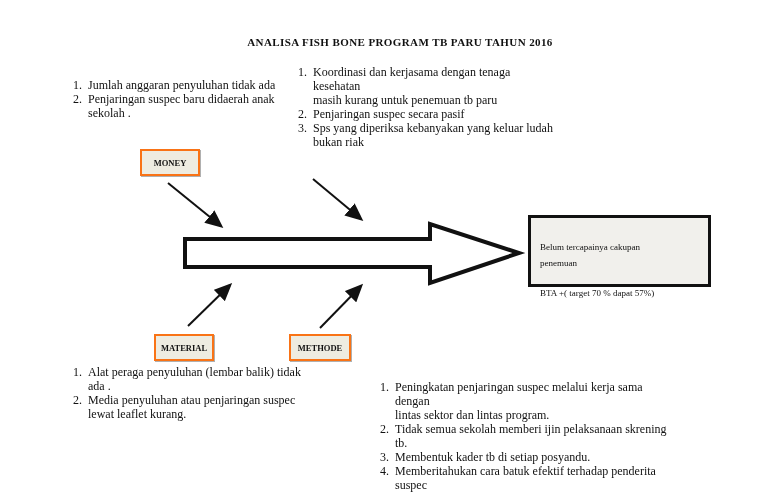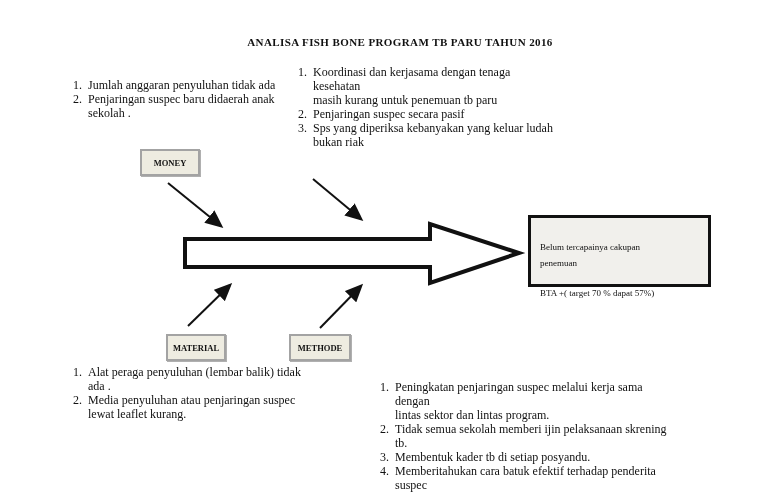--- a/index.html
+++ b/index.html
@@ -41,33 +41,33 @@
     padding-left: 3px;
     white-space: pre-line;
   }
   #list-money    { left: 68px;  top: 78px;  width: 220px; }
   #list-man      { left: 293px; top: 65px;  width: 245px; }
   #list-material { left: 68px;  top: 365px; width: 245px; }
   #list-methode  { left: 375px; top: 336px; width: 285px; margin-top: 44px; }
   .cat-box {
     position: absolute;
     background: #eeece1;
-    border: 2px solid #a3a3a3;
+    border: 2px solid #f97316;
     box-sizing: border-box;
     display: flex;
     align-items: center;
     justify-content: center;
     font-size: 8.5px;
     font-weight: bold;
     color: #111;
     box-shadow: 1px 1px 0 rgba(80,80,80,0.45);
   }
   #box-money    { left: 140px; top: 149px; width: 60px; height: 27px; }
   #box-man      { left: 285px; top: 147px; width: 61px; height: 32px; }
-  #box-material { left: 166px; top: 334px; width: 60px; height: 27px; }
+  #box-material { left: 154px; top: 334px; width: 60px; height: 27px; }
   #box-methode  { left: 289px; top: 334px; width: 62px; height: 27px; }
   .result-box {
     position: absolute;
     left: 528px; top: 215px;
     width: 183px; height: 72px;
     background: #f1f0ec;
     border: 3px solid #111;
     box-sizing: border-box;
     padding: 21px 9px 0 9px;
     font-size: 9px;

